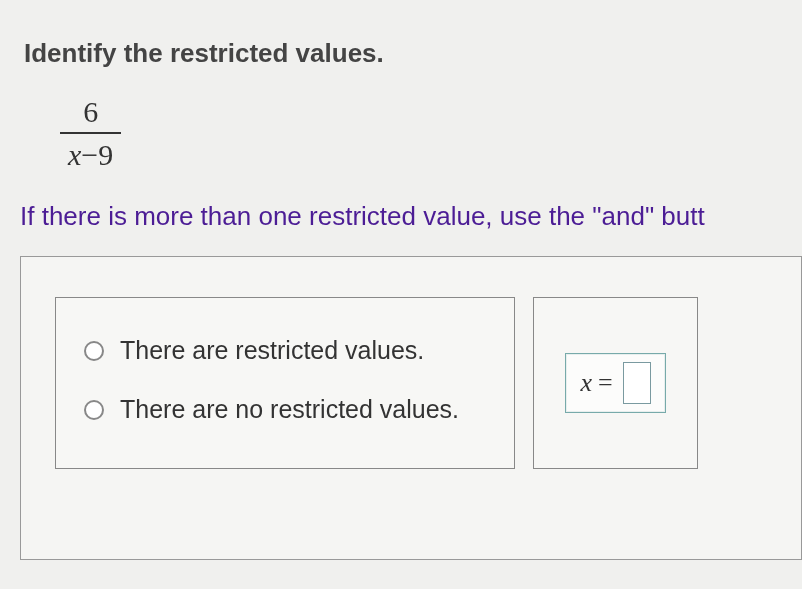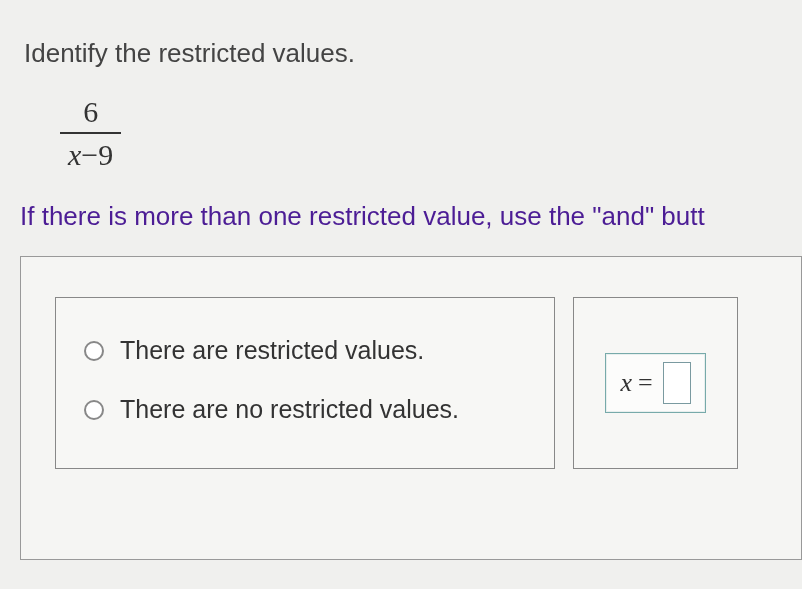--- a/index.html
+++ b/index.html
@@ -15,20 +15,21 @@
       color: #3a3a3a;
       padding: 38px 0 0 20px;
       overflow: hidden;
       position: relative;
     }
     .question-prompt {
       font-size: 26px;
       color: #444;
       margin-bottom: 26px;
       padding-left: 4px;
+      font-weight: bold;
     }
     .fraction {
       display: inline-block;
       text-align: center;
       font-family: 'Times New Roman', serif;
       font-size: 30px;
       color: #333;
       margin-left: 40px;
       margin-bottom: 30px;
       line-height: 1.1;
@@ -67,21 +68,21 @@
       padding: 40px 20px 90px 34px;
       display: flex;
       align-items: stretch;
       gap: 18px;
     }
     .choices-box {
       border: 1px solid #888;
       background: #f7f7f5;
       padding: 28px 34px 28px 28px;
       flex: 0 0 auto;
-      width: 500px;
+      width: 460px;
     }
     .choice-row {
       display: flex;
       align-items: center;
       font-size: 25px;
       color: #333;
       margin: 10px 0 30px 0;
       cursor: pointer;
     }
     .choice-row:last-child {

